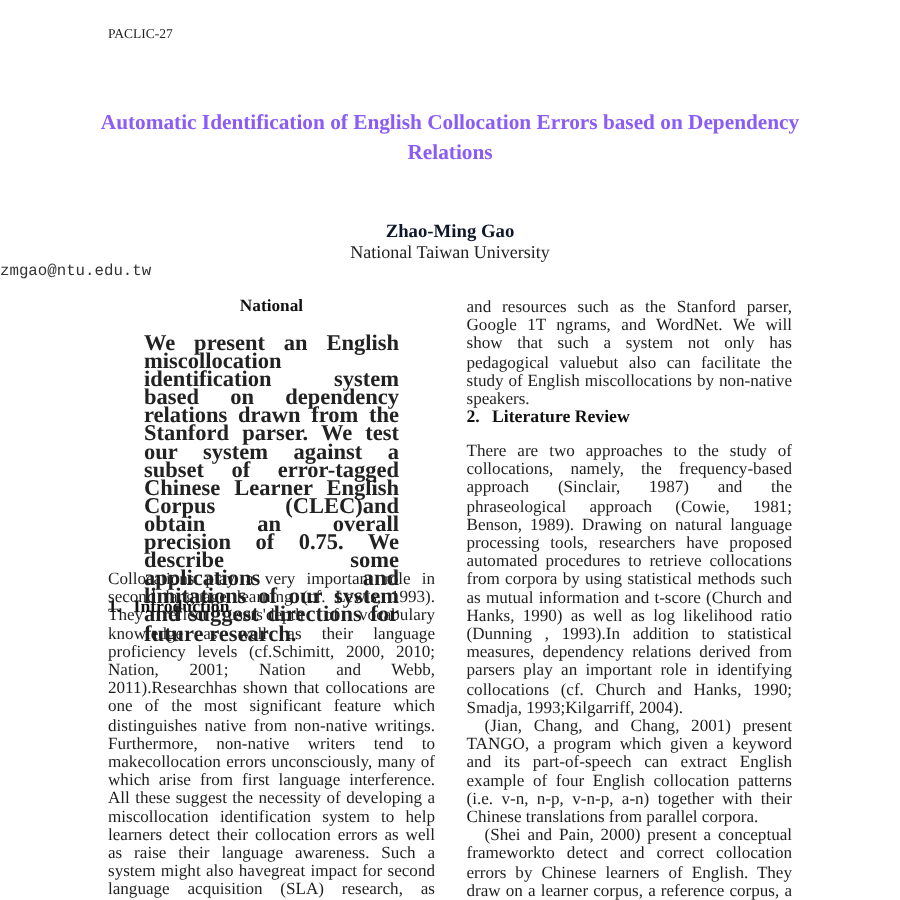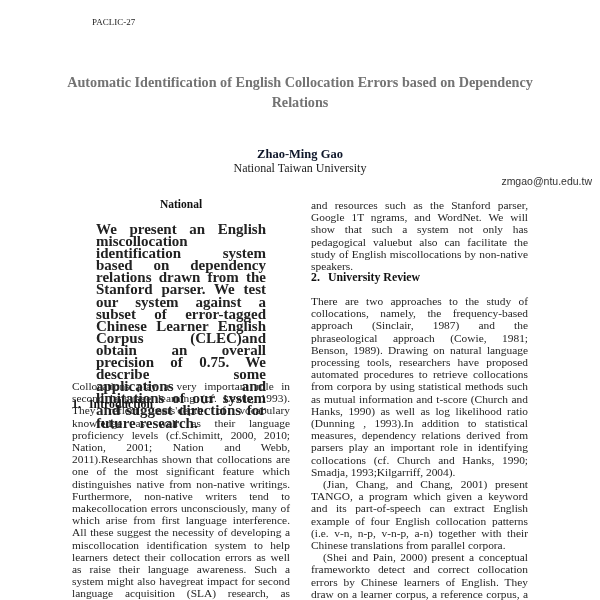--- a/index.html
+++ b/index.html
@@ -14,32 +14,31 @@
       position: relative;
       font-family: "Liberation Serif", serif;
       color: #1a1a1a;
     }
     .header-label {
       position: absolute;
       left: 72px;
       top: 17px;
       font-size: 9px;
       color: #222;
-      margin-left: 20px;
     }
     .title {
       position: absolute;
       left: 60px;
       width: 480px;
       top: 72px;
       text-align: center;
       font-weight: bold;
       font-size: 14.2px;
       line-height: 20px;
-      color: #737373;
+      color: #8b5cf6;
     }
     .author {
       position: absolute;
       left: 0;
       width: 600px;
       top: 147px;
       text-align: center;
       font-weight: bold;
       font-size: 12.5px;
       color: #0f172a;
@@ -51,22 +50,22 @@
       top: 161px;
       text-align: center;
       font-size: 12px;
       color: #222;
     }
     .email {
       position: absolute;
       left: 0;
       width: 592px;
       top: 175px;
-      text-align: right;
-      font-family: Liberation Sans, sans-serif;
+      text-align: left;
+      font-family: Liberation Mono, monospace;
       font-size: 10.5px;
       color: #333;
     }
     .abstract-heading {
       position: absolute;
       left: 96px;
       width: 170px;
       top: 198px;
       text-align: center;
       font-weight: bold;
@@ -135,19 +134,19 @@
 </div>
 <div class="body-text col-left" style="top:380px;">
   <p>Collocations play a very important role in second language learning (cf. Lewis, 1993). They reflect users'depth of vocabulary knowledge as well as their language proficiency levels (cf.Schimitt, 2000, 2010; Nation, 2001; Nation and Webb, 2011).Researchhas shown that collocations are one of the most significant feature which distinguishes native from non-native writings. Furthermore, non-native writers tend to makecollocation errors unconsciously, many of which arise from first language interference. All these suggest the necessity of developing a miscollocation identification system to help learners detect their collocation errors as well as raise their language awareness. Such a system might also havegreat impact for second language acquisition (SLA) research, as collections and analyses of</p>
 </div>
 
 <div class="body-text col-right" style="top:199px;">
   <p>and resources such as the Stanford parser, Google 1T ngrams, and WordNet. We will show that such a system not only has pedagogical valuebut also can facilitate the study of English miscollocations by non-native speakers.</p>
 </div>
 
 <div class="section-heading col-right" style="top:270px;">
-  <span class="num">2.</span><span>University Review</span>
+  <span class="num">2.</span><span>Literature Review</span>
 </div>
 <div class="body-text col-right" style="top:295px;">
   <p>There are two approaches to the study of collocations, namely, the frequency-based approach (Sinclair, 1987) and the phraseological approach (Cowie, 1981; Benson, 1989). Drawing on natural language processing tools, researchers have proposed automated procedures to retrieve collocations from corpora by using statistical methods such as mutual information and t-score (Church and Hanks, 1990) as well as log likelihood ratio (Dunning , 1993).In addition to statistical measures, dependency relations derived from parsers play an important role in identifying collocations (cf. Church and Hanks, 1990; Smadja,   1993;Kilgarriff, 2004).</p>
   <p class="indent">(Jian, Chang, and Chang, 2001) present TANGO, a program which given a keyword and its part-of-speech can extract English example of four English collocation patterns (i.e. v-n, n-p, v-n-p, a-n) together with their Chinese translations from parallel corpora.</p>
   <p class="indent">(Shei and Pain, 2000) present a conceptual frameworkto detect and correct collocation errors by Chinese learners of English. They draw on a learner corpus, a reference corpus, a dictionary of synonyms derived from WordNet,</p>
 </div>
 
 </body></html>

